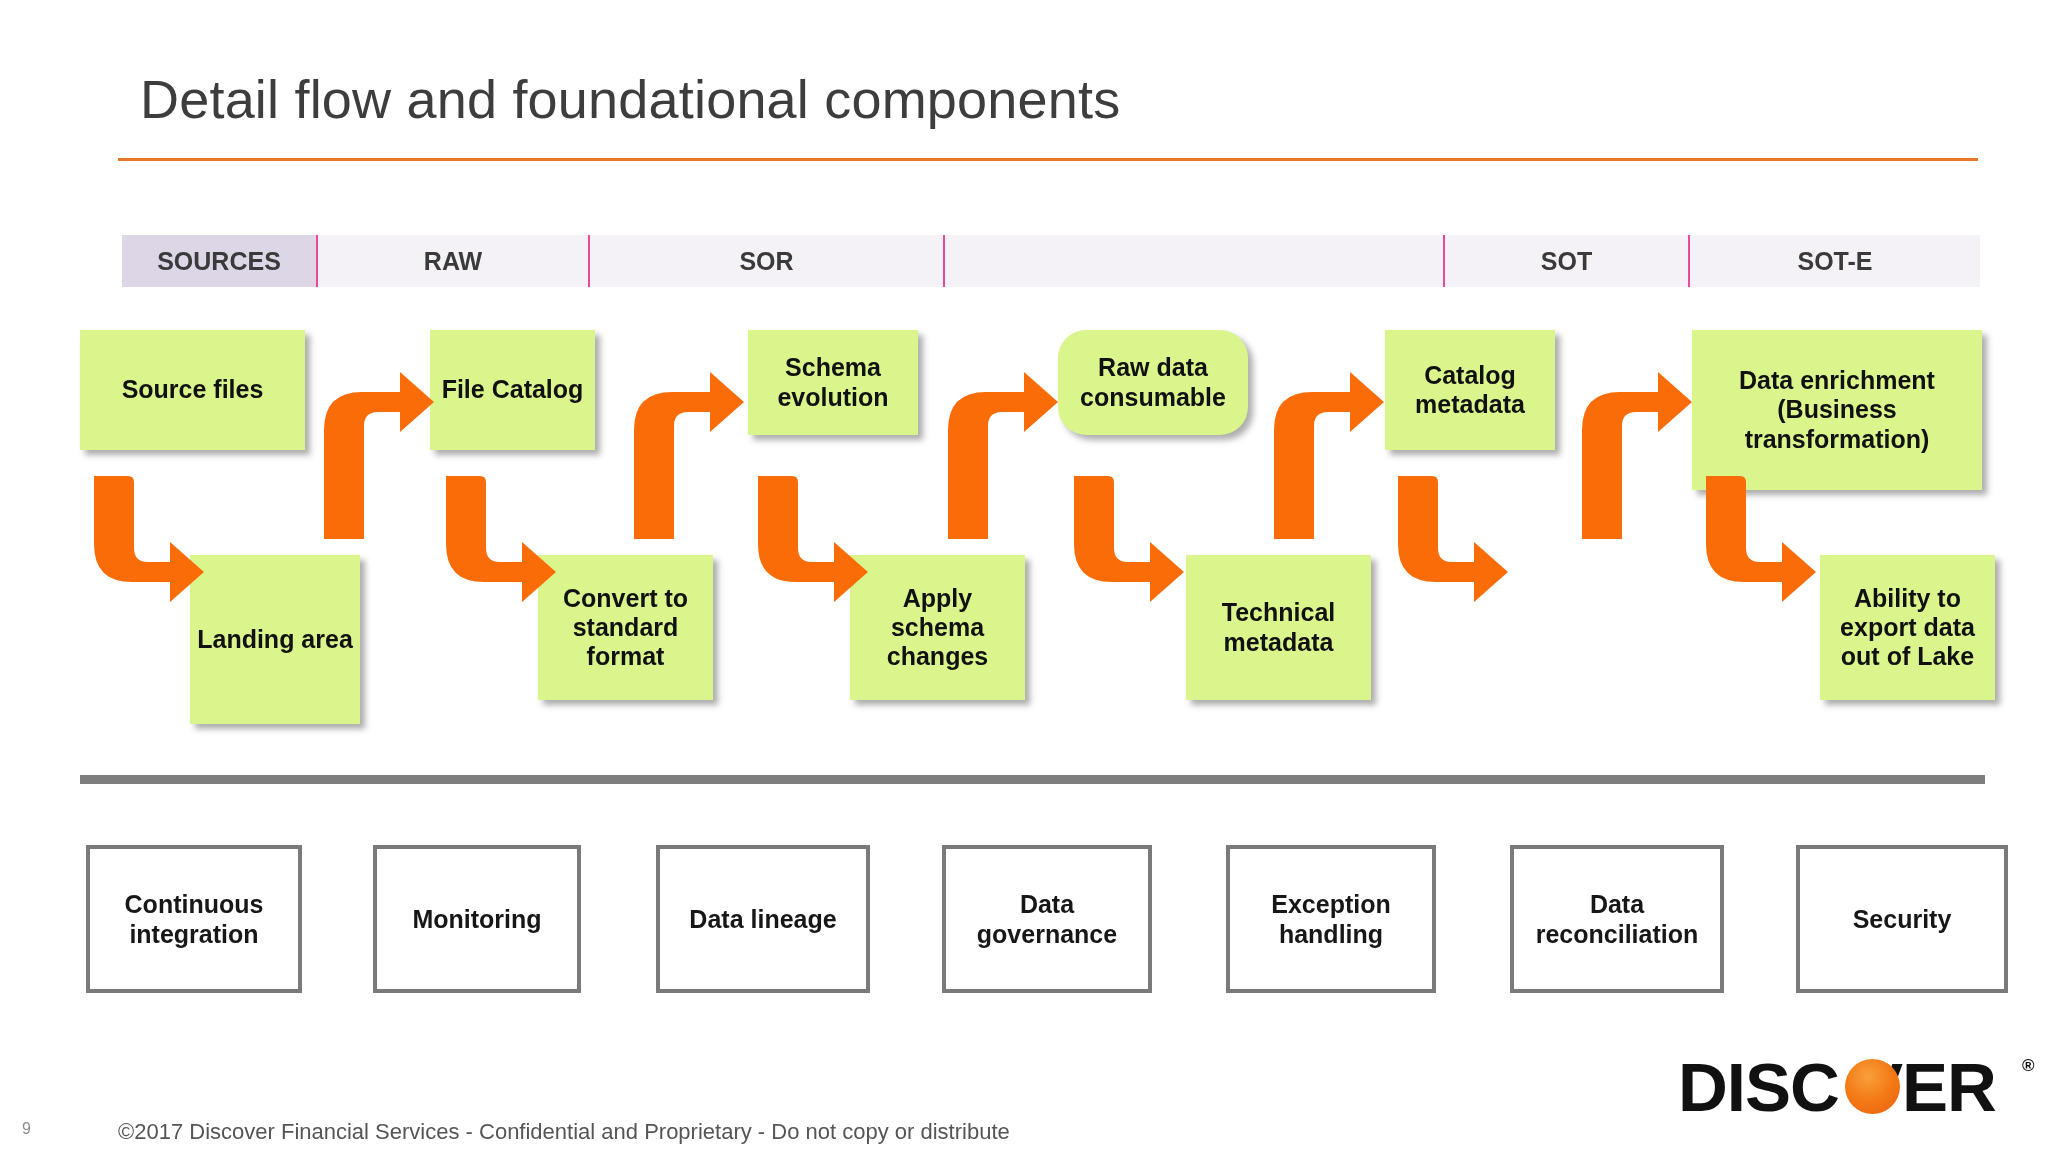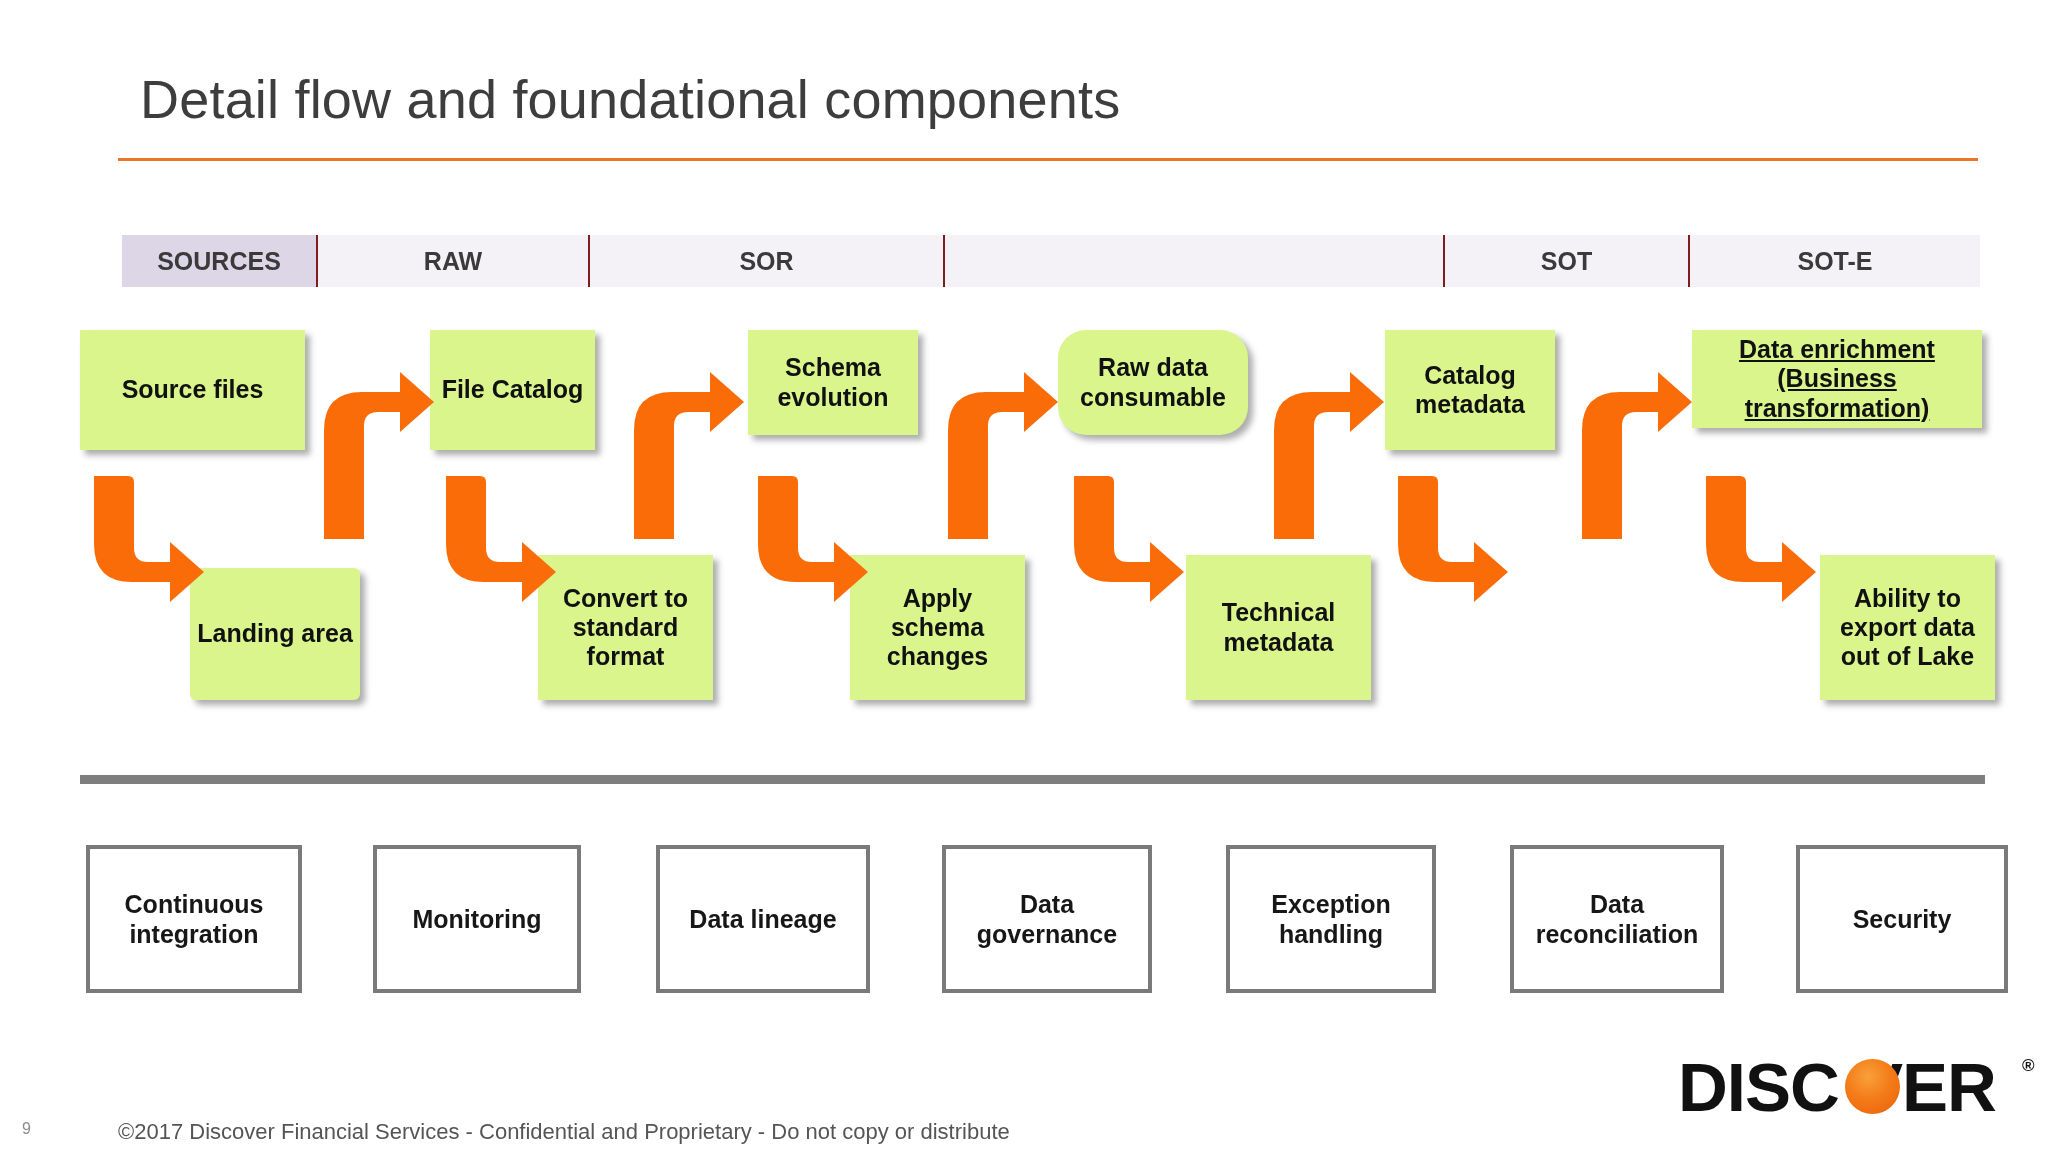--- a/index.html
+++ b/index.html
@@ -41,21 +41,21 @@
     position: absolute;
     left: 122px;
     top: 235px;
     width: 1858px;
     height: 52px;
     display: flex;
   }
   .stage-cell {
     height: 52px;
     background: #f4f2f6;
-    border-right: 2px solid #7f1d1d;
+    border-right: 2px solid #ec4899;
     display: flex;
     align-items: center;
     justify-content: center;
     font-size: 25px;
     font-weight: 700;
     color: #3a3a3a;
     box-sizing: border-box;
   }
   .stage-cell:last-child { border-right: none; }
   .stage-cell.highlight { background: #ddd6e6; }
@@ -215,24 +215,24 @@
     </div>
     <div class="node" style="left: 748px; top: 330px; width: 170px; height: 105px;">
       <span>Schema evolution</span>
     </div>
     <div class="node" style="left: 1058px; top: 330px; width: 190px; height: 105px; border-radius: 28px;">
       <span>Raw data consumable</span>
     </div>
     <div class="node" style="left: 1385px; top: 330px; width: 170px; height: 120px;">
       <span>Catalog metadata</span>
     </div>
-    <div class="node" style="left: 1692px; top: 330px; width: 290px; height: 98px; text-decoration: underline;">
+    <div class="node" style="left: 1692px; top: 330px; width: 290px; height: 160px;">
       <span>Data enrichment (Business transformation)</span>
     </div>
-    <div class="node" style="left: 190px; top: 568px; width: 170px; height: 132px; border-radius: 6px;">
+    <div class="node" style="left: 190px; top: 555px; width: 170px; height: 169px;">
       <span>Landing area</span>
     </div>
     <div class="node" style="left: 538px; top: 555px; width: 175px; height: 145px;">
       <span>Convert to standard format</span>
     </div>
     <div class="node" style="left: 850px; top: 555px; width: 175px; height: 145px;">
       <span>Apply schema changes</span>
     </div>
     <div class="node" style="left: 1186px; top: 555px; width: 185px; height: 145px;">
       <span>Technical metadata</span>

